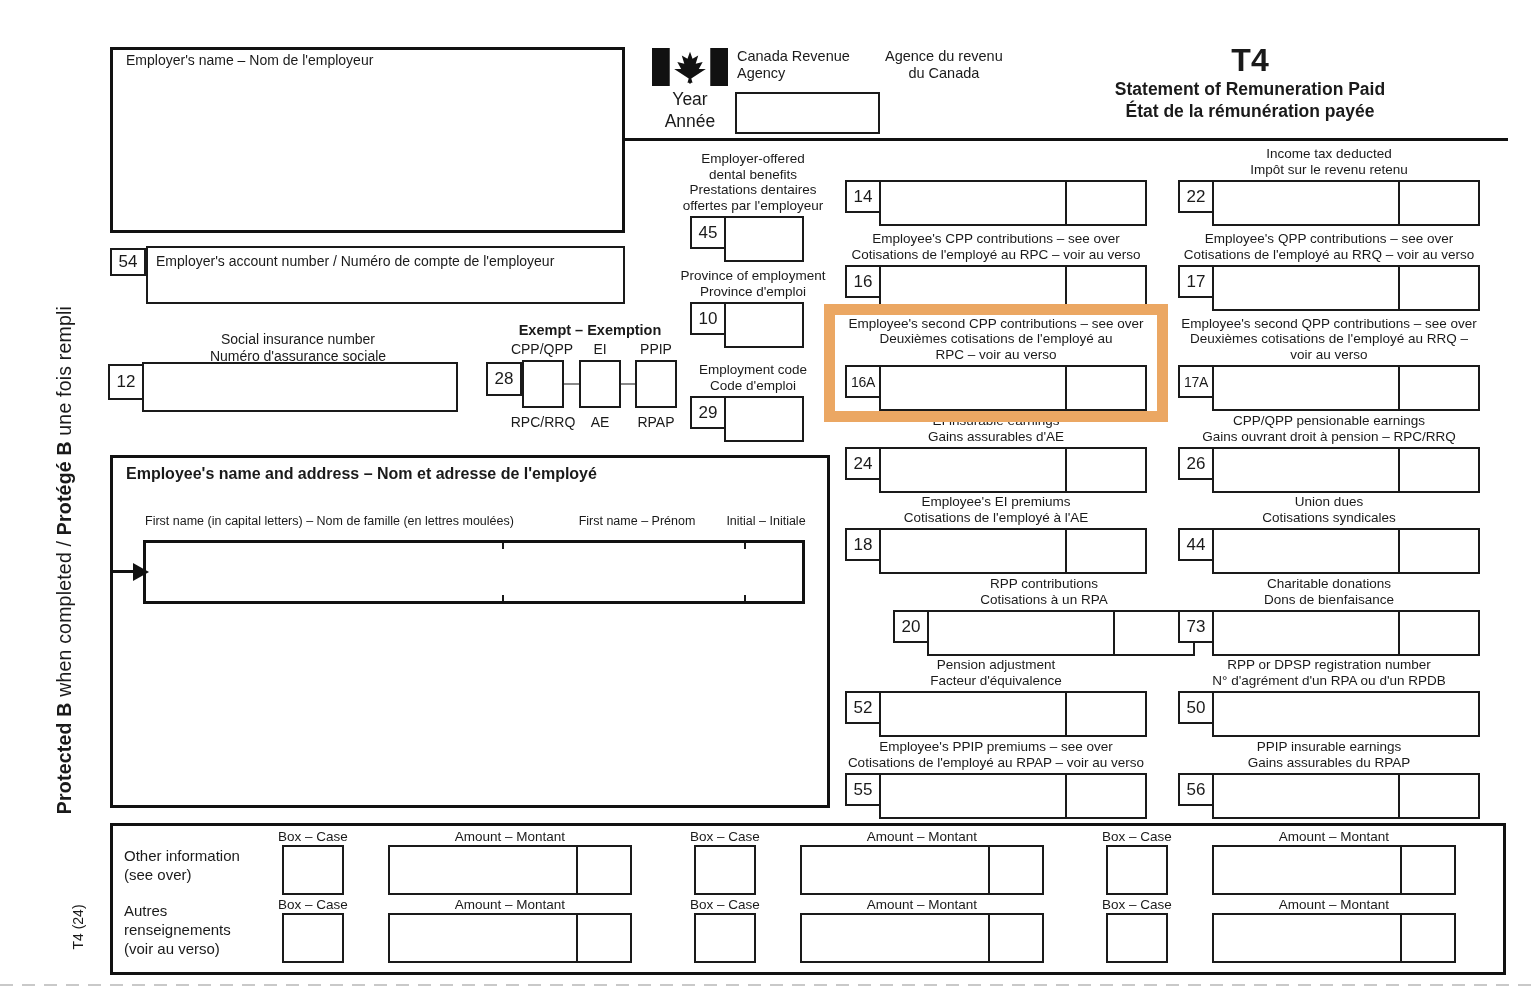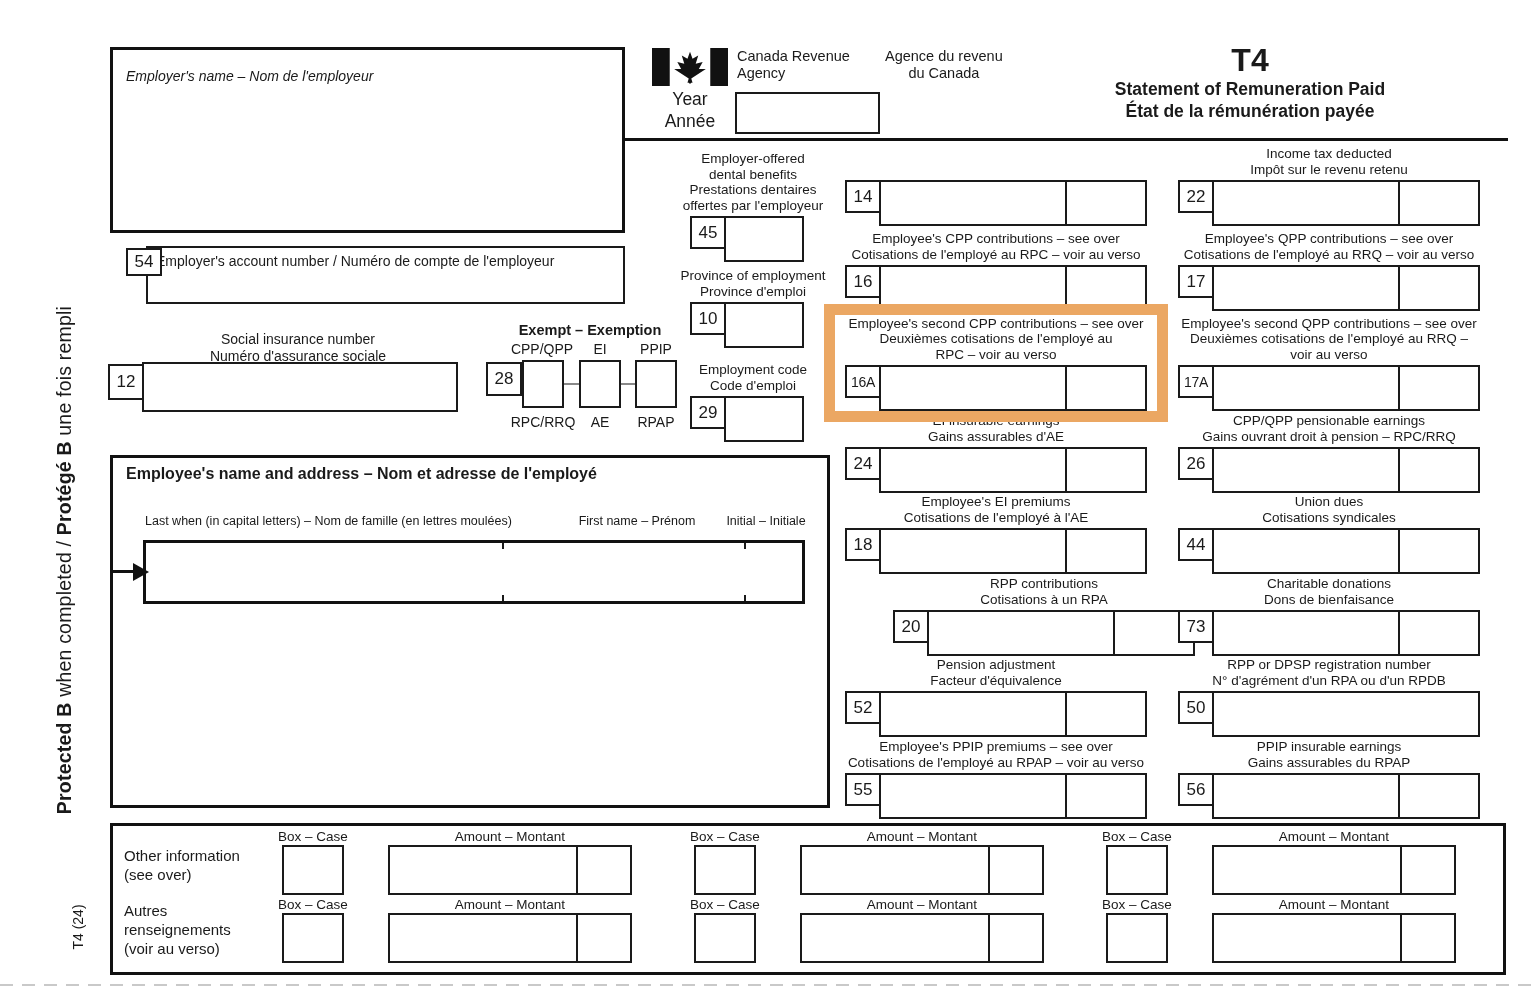--- a/index.html
+++ b/index.html
@@ -41,21 +41,21 @@
   #yearbox{position:absolute;left:735px;top:92px;width:145px;height:42px;}
   #titleblock{position:absolute;left:1060px;top:42px;width:380px;text-align:center;}
   #t4title{font-size:32px;line-height:36px;font-weight:bold;}
   .subt{font-size:17.5px;line-height:22px;font-weight:bold;}
   
   #toprule{position:absolute;left:623px;top:138px;width:885px;height:3px;background:#111;}
   #dashline{position:absolute;left:0;top:984px;width:1536px;height:2px;
       background:repeating-linear-gradient(90deg,#c9c9c9 0 13px,transparent 13px 22px);}
   
   #empbox{left:110px;top:47px;width:515px;height:186px;}
-  #empname-lbl{position:absolute;left:126px;top:68px;font-size:14px;font-style:italic;}
+  #empname-lbl{position:absolute;left:126px;top:52px;font-size:14px;}
   #acct-white{left:146px;top:246px;width:479px;height:58px;}
   #acct-lbl{position:absolute;left:156px;top:253px;font-size:14px;}
   #sin-lbls{position:absolute;left:168px;top:331px;width:260px;text-align:center;
       font-size:14px;line-height:16.5px;}
   
   #exempt-title{position:absolute;left:500px;top:322px;width:180px;text-align:center;
       font-size:14.5px;font-weight:bold;}
   .exlbl{position:absolute;font-size:14px;text-align:center;}
   .exbox{position:absolute;width:42px;height:48px;border:2px solid #1a1a1a;background:#fff;box-sizing:border-box;}
   .exconn{position:absolute;height:2px;background:#888;}
@@ -110,21 +110,21 @@
   <div id="titleblock">
     <div id="t4title">T4</div>
     <div class="subt">Statement of Remuneration Paid</div>
     <div class="subt">État de la rémunération payée</div>
   </div>
   <div id="toprule"></div>
 
   <div id="empbox" class="abs thick"></div>
   <div id="empname-lbl">Employer's name – Nom de l'employeur</div>
 
-  <div class="abs thin" style="left:126px;top:248px;width:36px;height:28px;display:flex;align-items:center;justify-content:center;font-size:17px;z-index:2;">54</div>
+  <div class="abs thin" style="left:110px;top:248px;width:36px;height:28px;display:flex;align-items:center;justify-content:center;font-size:17px;z-index:2;">54</div>
   <div id="acct-white" class="abs thin"></div>
   <div id="acct-lbl">Employer's account number / Numéro de compte de l'employeur</div>
 
   <div id="sin-lbls">
     <div>Social insurance number</div>
     <div>Numéro d'assurance sociale</div>
   </div>
   <div class="abs thin" style="left:108px;top:364px;width:36px;height:36px;display:flex;align-items:center;justify-content:center;font-size:17px;z-index:2;">12</div>
   <div class="abs thin" style="left:142px;top:362px;width:316px;height:50px;"></div>
 
@@ -362,21 +362,21 @@
         <div class="amtbox">
           <div class="cents"></div>
         </div>
       </div>
   </div>
 
   <div id="hl16a" style="border-color: rgb(235, 167, 99);"></div>
 
   <div id="eebox" class="abs thick"></div>
   <div id="eetitle">Employee's name and address – Nom et adresse de l'employé</div>
-  <div class="sublbl" style="left:145px;top:514px;">Last when (in capital letters) – Nom de famille (en lettres moulées)</div>
+  <div class="sublbl" style="left:145px;top:514px;">First name (in capital letters) – Nom de famille (en lettres moulées)</div>
   <div class="sublbl" style="left:557px;top:514px;width:160px;text-align:center;">First name – Prénom</div>
   <div class="sublbl" style="left:706px;top:514px;width:120px;text-align:center;">Initial – Initiale</div>
   <div id="namebox" class="abs thick"></div>
   <div class="tick" style="left:502px;top:543px;"></div>
   <div class="tick" style="left:744px;top:543px;"></div>
   <div class="tick" style="left:502px;top:595px;"></div>
   <div class="tick" style="left:744px;top:595px;"></div>
   <div id="arrowline"></div>
   <div id="arrowhead"></div>
 

